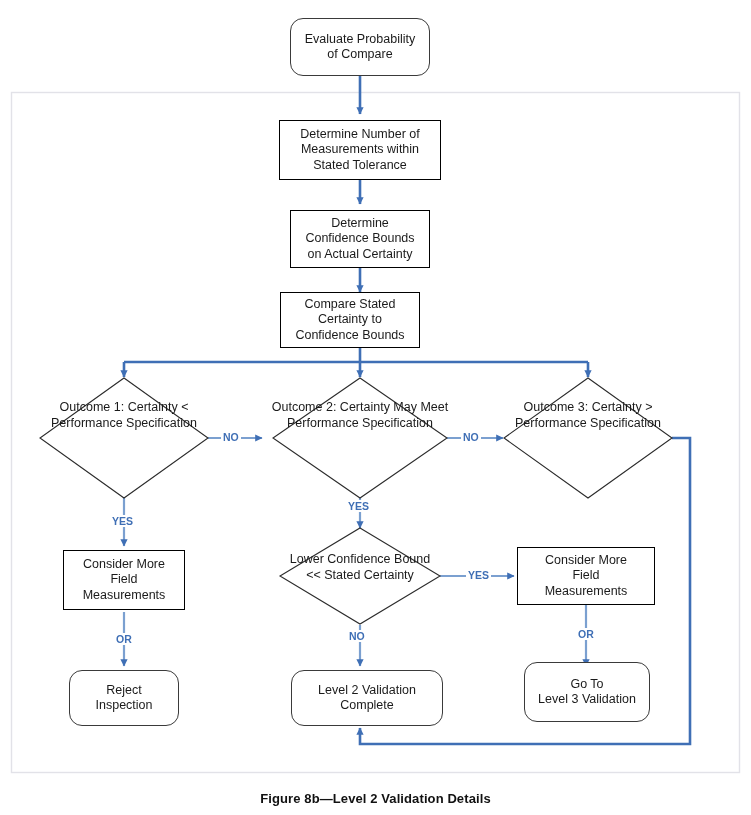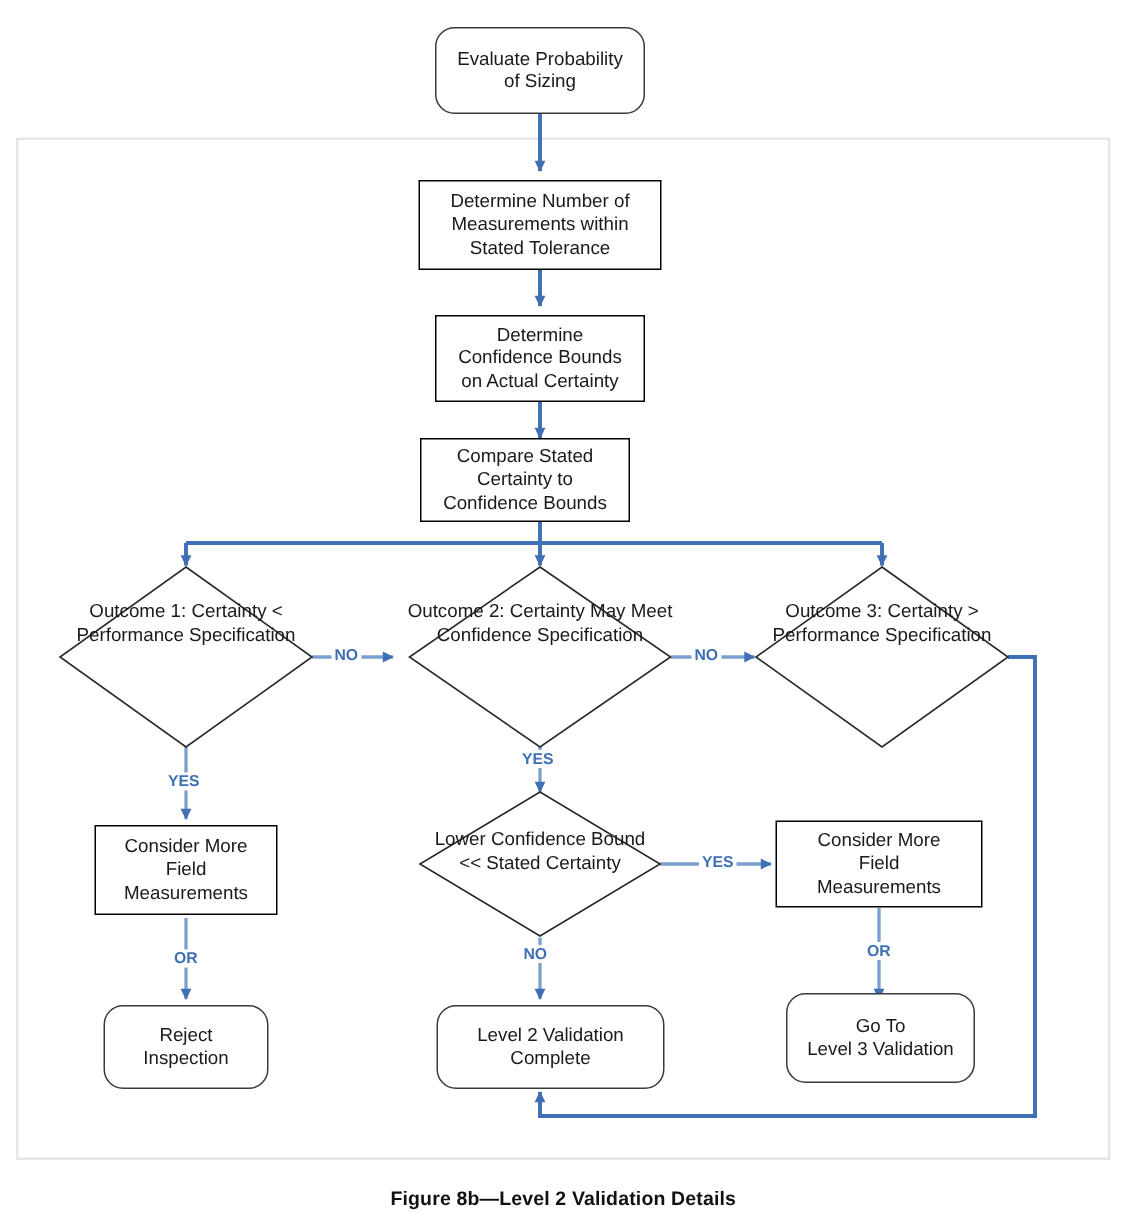--- a/index.html
+++ b/index.html
@@ -110,21 +110,21 @@
 
       <path d="M586,605 L586,666" stroke="#7ba0d0" stroke-width="2.2" marker-end="url(#arrow)"></path>
 
       <path d="M672,438 L690,438 L690,744 L360,744 L360,728" marker-end="url(#arrow)"></path>
     </g>
   </svg>
 
   <div class="node term" style="left:290px;top:18px;width:140px;height:58px;">
     <div>
       <span>Evaluate Probability</span>
-      <span>of Sizing</span>
+      <span>of Compare</span>
     </div>
   </div>
 
   <div class="node proc" style="left:279px;top:120px;width:162px;height:60px;text-align:center;">
     <div>
       <span>Determine Number of</span>
       <span>Measurements within</span>
       <span>Stated Tolerance</span>
     </div>
   </div>
@@ -154,21 +154,21 @@
 
   <div class="dlabel" style="left:24px;top:400px;width:200px;">
     <span>Outcome 1:</span>
     <span>Certainty &lt; Performance</span>
     <span>Specification</span>
   </div>
 
   <div class="dlabel" style="left:268px;top:400px;width:184px;">
     <span>Outcome 2:</span>
     <span>Certainty May Meet</span>
-    <span>Confidence</span>
+    <span>Performance</span>
     <span>Specification</span>
   </div>
 
   <div class="dlabel" style="left:489px;top:400px;width:198px;">
     <span>Outcome 3:</span>
     <span>Certainty &gt; Performance</span>
     <span>Specification</span>
   </div>
 
   <div class="dlabel" style="left:286px;top:552px;width:148px;">

